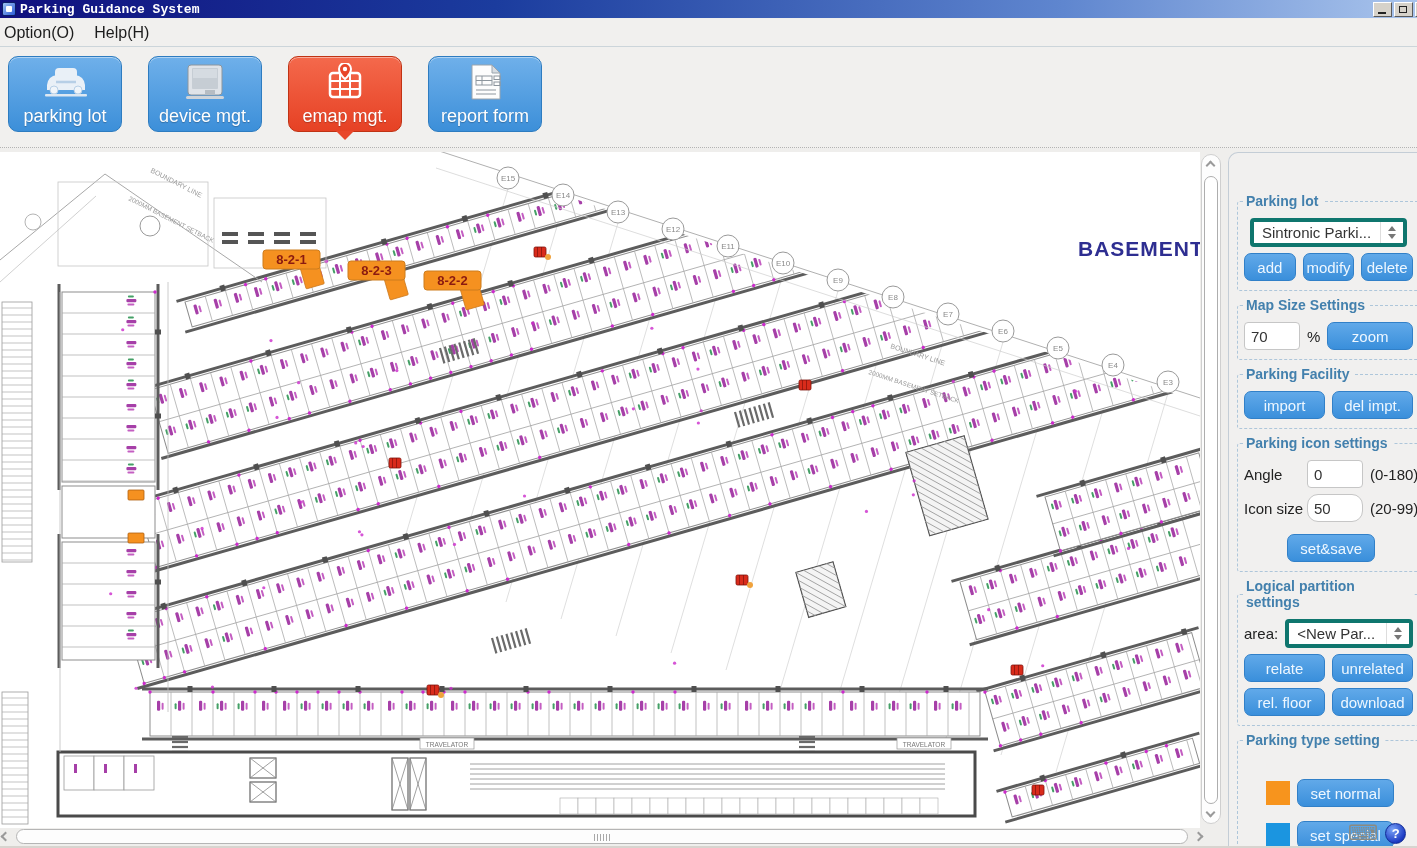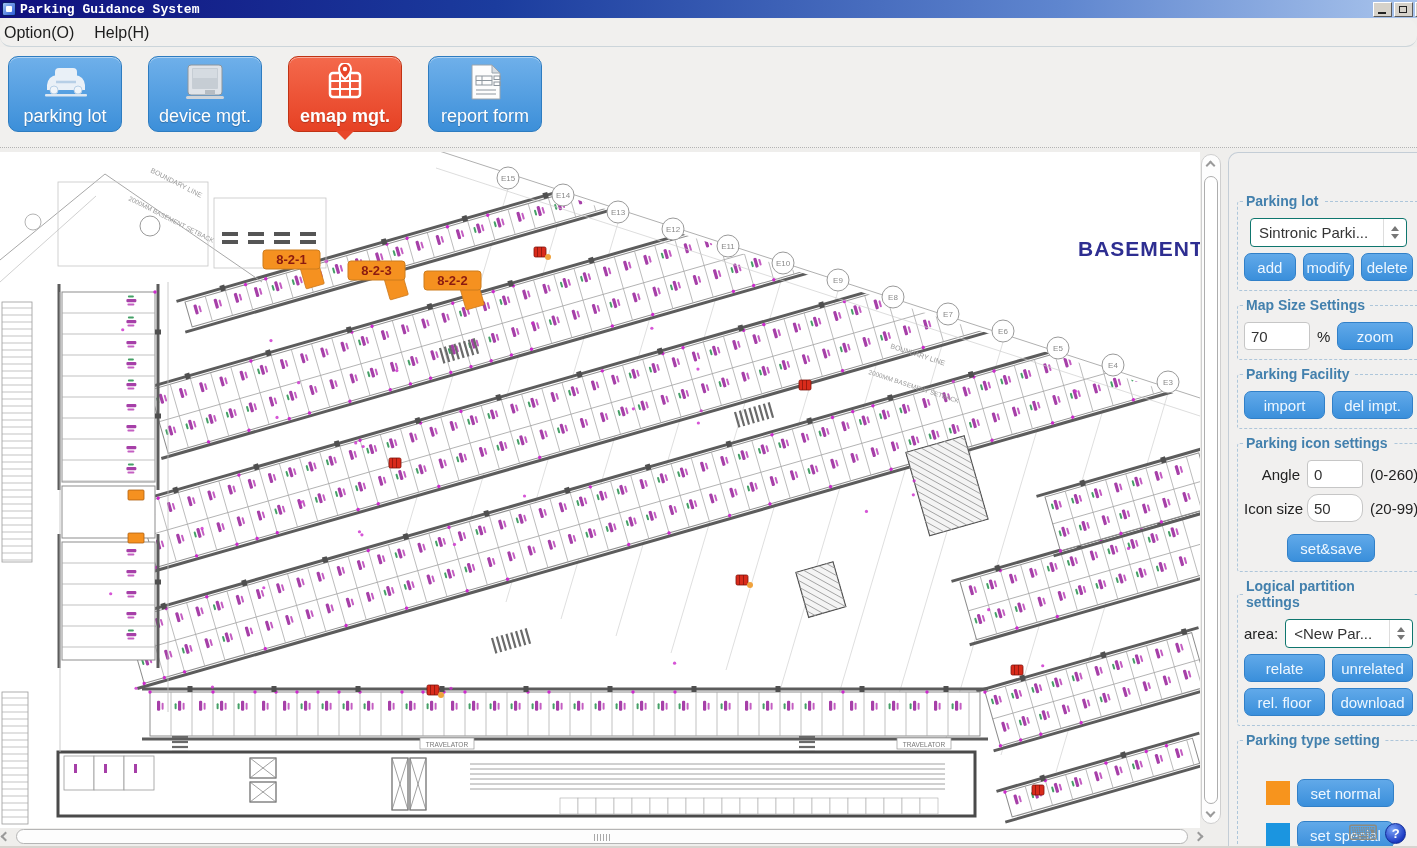--- a/index.html
+++ b/index.html
@@ -16,34 +16,34 @@
   .title-text{font-family:"Liberation Mono","DejaVu Sans Mono",monospace;font-weight:bold;font-size:13px;letter-spacing:0;white-space:nowrap;}
   .winbtns{margin-left:auto;display:flex;gap:2px;margin-right:-17px;padding-top:1px;}
   .winbtn{width:19px;height:15px;background:#d6d2ca;border:1px solid;border-color:#fff #5a5a5a #5a5a5a #fff;
     display:flex;align-items:center;justify-content:center;position:relative;}
   .glyph-min{position:absolute;left:4px;bottom:2px;width:8px;height:2px;background:#222;}
   .glyph-rest{position:absolute;left:4px;top:3px;width:8px;height:7px;border:1px solid #222;background:#d6d2ca;}
   .glyph-rest::before{content:"";position:absolute;left:2px;top:-3px;width:8px;height:7px;border:1px solid #222;z-index:-1;}
 
   
   .menubar{position:absolute;left:0;top:19px;width:1417px;height:28px;background:#f1f0ee;
-    display:flex;align-items:center;border-bottom:1px solid #ccd5da;border-radius:11px;}
+    display:flex;align-items:center;border-bottom:1px solid #ccd5da;}
   .menu-item{font-size:16px;color:#1c1c1c;padding:3px 10px;}
   .menu-item:first-child{margin-left:-6px;}
 
   
   .toolbar{position:absolute;left:0;top:47px;width:1417px;height:101px;background:#f1f0ee;
     border-bottom:1px dotted #b3b3b3;display:flex;align-items:flex-start;padding:9px 0 0 8px;gap:26px;}
   .tbtn{width:114px;height:76px;border-radius:10px;position:relative;
     background:linear-gradient(#6fb0ea,#3c8fd9);border:1px solid #2e7cc0;
     box-shadow:inset 0 1px 0 rgba(255,255,255,.45);
     display:flex;flex-direction:column;align-items:center;justify-content:flex-end;padding-bottom:5px;}
   .tbtn .lbl{color:#fff;font-size:18px;line-height:20px;text-shadow:0 1px 1px rgba(0,0,0,.25);white-space:nowrap;}
   .tbtn .ico{position:absolute;top:6px;left:50%;transform:translateX(-50%);}
-  .tbtn.active{background:linear-gradient(#f4694c,#e64124);border-color:#c03314;font-weight:bold;}
+  .tbtn.active{background:linear-gradient(#f4694c,#e64124);border-color:#c03314;}
   .tbtn.active::after{content:"";position:absolute;left:50%;top:100%;transform:translateX(-50%);
     border:9px solid transparent;border-top:9px solid #e8462a;border-bottom:0;}
 
   
   .map-viewport{position:absolute;left:0;top:152px;width:1200px;height:676px;background:#fff;overflow:hidden;}
   .map-viewport svg text{font-family:"Liberation Sans",sans-serif;}
 
   
   .vbar{position:absolute;left:1201px;top:154px;width:20px;height:670px;background:#fdfdfd;
     border:1px solid #cfcfcf;border-radius:10px;}
@@ -65,21 +65,21 @@
     border:1px solid #c4cdd6;border-right:none;border-bottom:none;border-radius:10px 0 0 0;
     padding:40px 0 0 5px;overflow:hidden;}
   fieldset.grp{border:1px dashed #aec6da;border-radius:3px;margin:0 -3px 6px 3px;padding:3px 6px 9px 6px;}
   fieldset.grp legend{font-weight:bold;color:#4380ad;font-size:14px;padding:0 5px 0 2px;}
   .row{display:flex;align-items:center;gap:7px;margin-top:6px;}
   .btn{flex:1;height:28px;display:flex;align-items:center;justify-content:center;
     background:linear-gradient(#61a9e9,#3a8fdb);border:1px solid #3180c8;border-radius:7px;
     color:#eef7ff;font-size:15px;white-space:nowrap;}
   .inp{height:28px;background:#fff;border:1px solid #c6c6c6;border-radius:4px;font-size:15px;
     color:#333;padding:0 6px;font-family:"Liberation Sans",sans-serif;width:100%;}
-  .select{height:29px;background:#fff;border:1px solid #0f766e;border-radius:4px;
+  .select{height:29px;background:#fff;border:4px solid #0f766e;border-radius:4px;
     display:flex;align-items:center;padding-left:8px;font-size:15px;color:#333;flex:1;}
   .select .val{overflow:hidden;white-space:nowrap;}
   .select .spin{margin-left:auto;width:23px;align-self:stretch;border-left:1px solid #ddd;
     display:flex;flex-direction:column;align-items:center;justify-content:center;gap:3px;}
   .tri-up{width:0;height:0;border-left:4px solid transparent;border-right:4px solid transparent;border-bottom:5px solid #777;}
   .tri-dn{width:0;height:0;border-left:4px solid transparent;border-right:4px solid transparent;border-top:5px solid #777;}
   .lab{font-size:15px;color:#222;white-space:nowrap;}
   .rng{font-size:15px;color:#222;white-space:nowrap;}
   .swatch{width:24px;height:24px;margin-left:22px;flex:none;}
   .typebtn{flex:none;width:97px;margin-right:4px;}
@@ -2314,40 +2314,40 @@
     <div class="row">
       <div class="btn">add</div>
       <div class="btn">modify</div>
       <div class="btn">delete</div>
     </div>
   </fieldset>
 
   <fieldset class="grp">
     <legend>Map Size Settings</legend>
     <div class="row">
-      <input class="inp" style="width: 66px; flex: 0 0 auto;" value="70">
+      <input class="inp" style="width: 56px; flex: 0 0 auto;" value="70">
       <span class="lab">%</span>
       <div class="btn">zoom</div>
     </div>
   </fieldset>
 
   <fieldset class="grp">
     <legend>Parking Facility</legend>
     <div class="row">
       <div class="btn">import</div>
       <div class="btn">del impt.</div>
     </div>
   </fieldset>
 
   <fieldset class="grp">
     <legend>Parking icon settings</legend>
     <div class="row">
-      <span class="lab" style="width:56px;text-align:right;">Angle</span>
+      <span class="lab" style="width:56px;text-align:left;">Angle</span>
       <input class="inp" style="width: 56px; flex: 0 0 auto;" value="0">
-      <span class="rng">(0-260)</span>
+      <span class="rng">(0-180)</span>
     </div>
     <div class="row">
       <span class="lab" style="width:56px;text-align:center;">Icon size</span>
       <input class="inp" style="width: 56px; flex: 0 0 auto; border-radius: 11px;" value="50">
       <span class="rng">(20-99)</span>
     </div>
     <div class="row" style="justify-content:center;margin-top:12px;">
       <div class="btn" style="flex:none;width:88px;">set&amp;save</div>
     </div>
   </fieldset>

